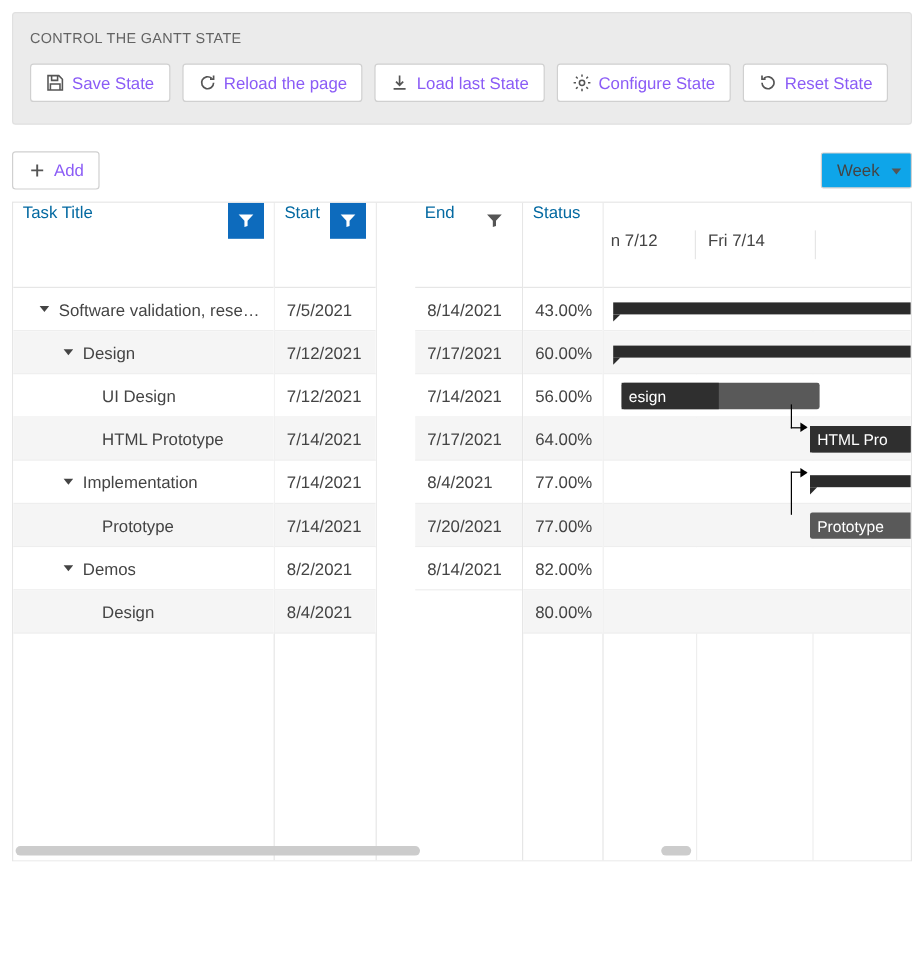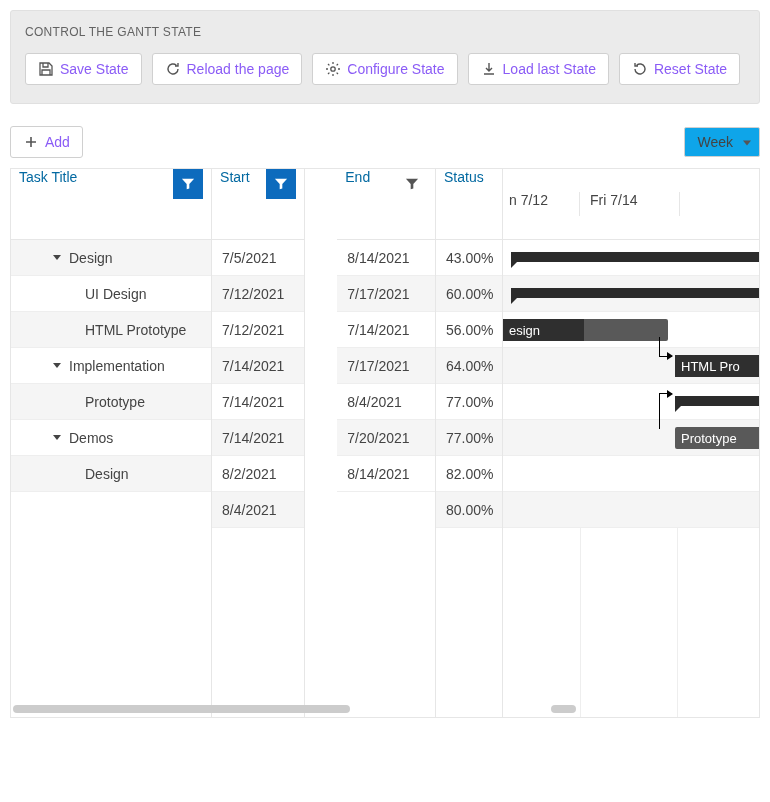--- a/index.html
+++ b/index.html
@@ -89,30 +89,30 @@
       <span>Save State</span>
     </button>
     <button class="btn">
       <svg viewBox="0 0 16 16">
           <path fill="none" stroke="#555" stroke-width="1.4" d="M13 8a5 5 0 1 1-1.7-3.8 M13 2v3h-3"></path>
         </svg>
       <span>Reload the page</span>
     </button>
     <button class="btn">
       <svg viewBox="0 0 16 16">
+          <path fill="none" stroke="#555" stroke-width="1.4" d="M8 2v8 M5 7l3 3 3-3 M3 13h10"></path>
+        </svg>
+      <span>Load last State</span>
+    </button>
+    <button class="btn">
+      <svg viewBox="0 0 16 16">
           <circle cx="8" cy="8" r="2.2" fill="none" stroke="#555" stroke-width="1.3"></circle>
           <path fill="none" stroke="#555" stroke-width="1.3" d="M8 1v2M8 13v2M1 8h2M13 8h2M3 3l1.4 1.4M11.6 11.6L13 13M13 3l-1.4 1.4M4.4 11.6L3 13"></path>
         </svg>
       <span>Configure State</span>
-    </button>
-    <button class="btn">
-      <svg viewBox="0 0 16 16">
-          <path fill="none" stroke="#555" stroke-width="1.4" d="M8 2v8 M5 7l3 3 3-3 M3 13h10"></path>
-        </svg>
-      <span>Load last State</span>
     </button>
     <button class="btn">
       <svg viewBox="0 0 16 16">
           <path fill="none" stroke="#555" stroke-width="1.4" d="M3 8a5 5 0 1 0 1.7-3.8 M3 2v3h3"></path>
         </svg>
       <span>Reset State</span>
     </button>
   </div>
 </div>
 
@@ -134,20 +134,26 @@
     <div class="col c-title">
       <div class="header j-between">
         <span>Task Title</span>
         <span class="filter active">
           <svg viewBox="0 0 16 16">
               <path fill="#555" d="M1 2h14l-5.5 6v5l-3 1V8z"></path>
             </svg>
         </span>
       </div>
       <div class="rows-body" id="col-title">
+          <div class="">
+            <div class="cell l0">
+              <span class="caret"></span>
+              <span class="ellipsis">Software validation, resea…</span>
+            </div>
+          </div>
           <div class="row-alt">
             <div class="cell l1">
               <span class="caret"></span>
               <span class="ellipsis">Design</span>
             </div>
           </div>
           <div class="">
             <div class="cell l2">
               <span class="ellipsis">UI Design</span>
             </div>
@@ -298,21 +304,21 @@
             <div class="bar summary" style="left: 8px; width: 400px;"></div>
           </div>
         </div>
         <div class="row-alt">
           <div class="tl-row">
             <div class="bar summary" style="left: 8px; width: 400px;"></div>
           </div>
         </div>
         <div class="">
           <div class="tl-row">
-            <div class="task" style="left: 0px; width: 165px;">
+            <div class="task" style="left: 15px; width: 165px;">
               <div class="prog" style="width: 49%;"></div>
               <span>esign</span>
             </div>
           </div>
         </div>
         <div class="row-alt">
           <div class="tl-row">
             <div class="task" style="left: 172px; width: 130px;">
               <div class="prog" style="width: 100%;"></div>
               <span>HTML Pro</span>

